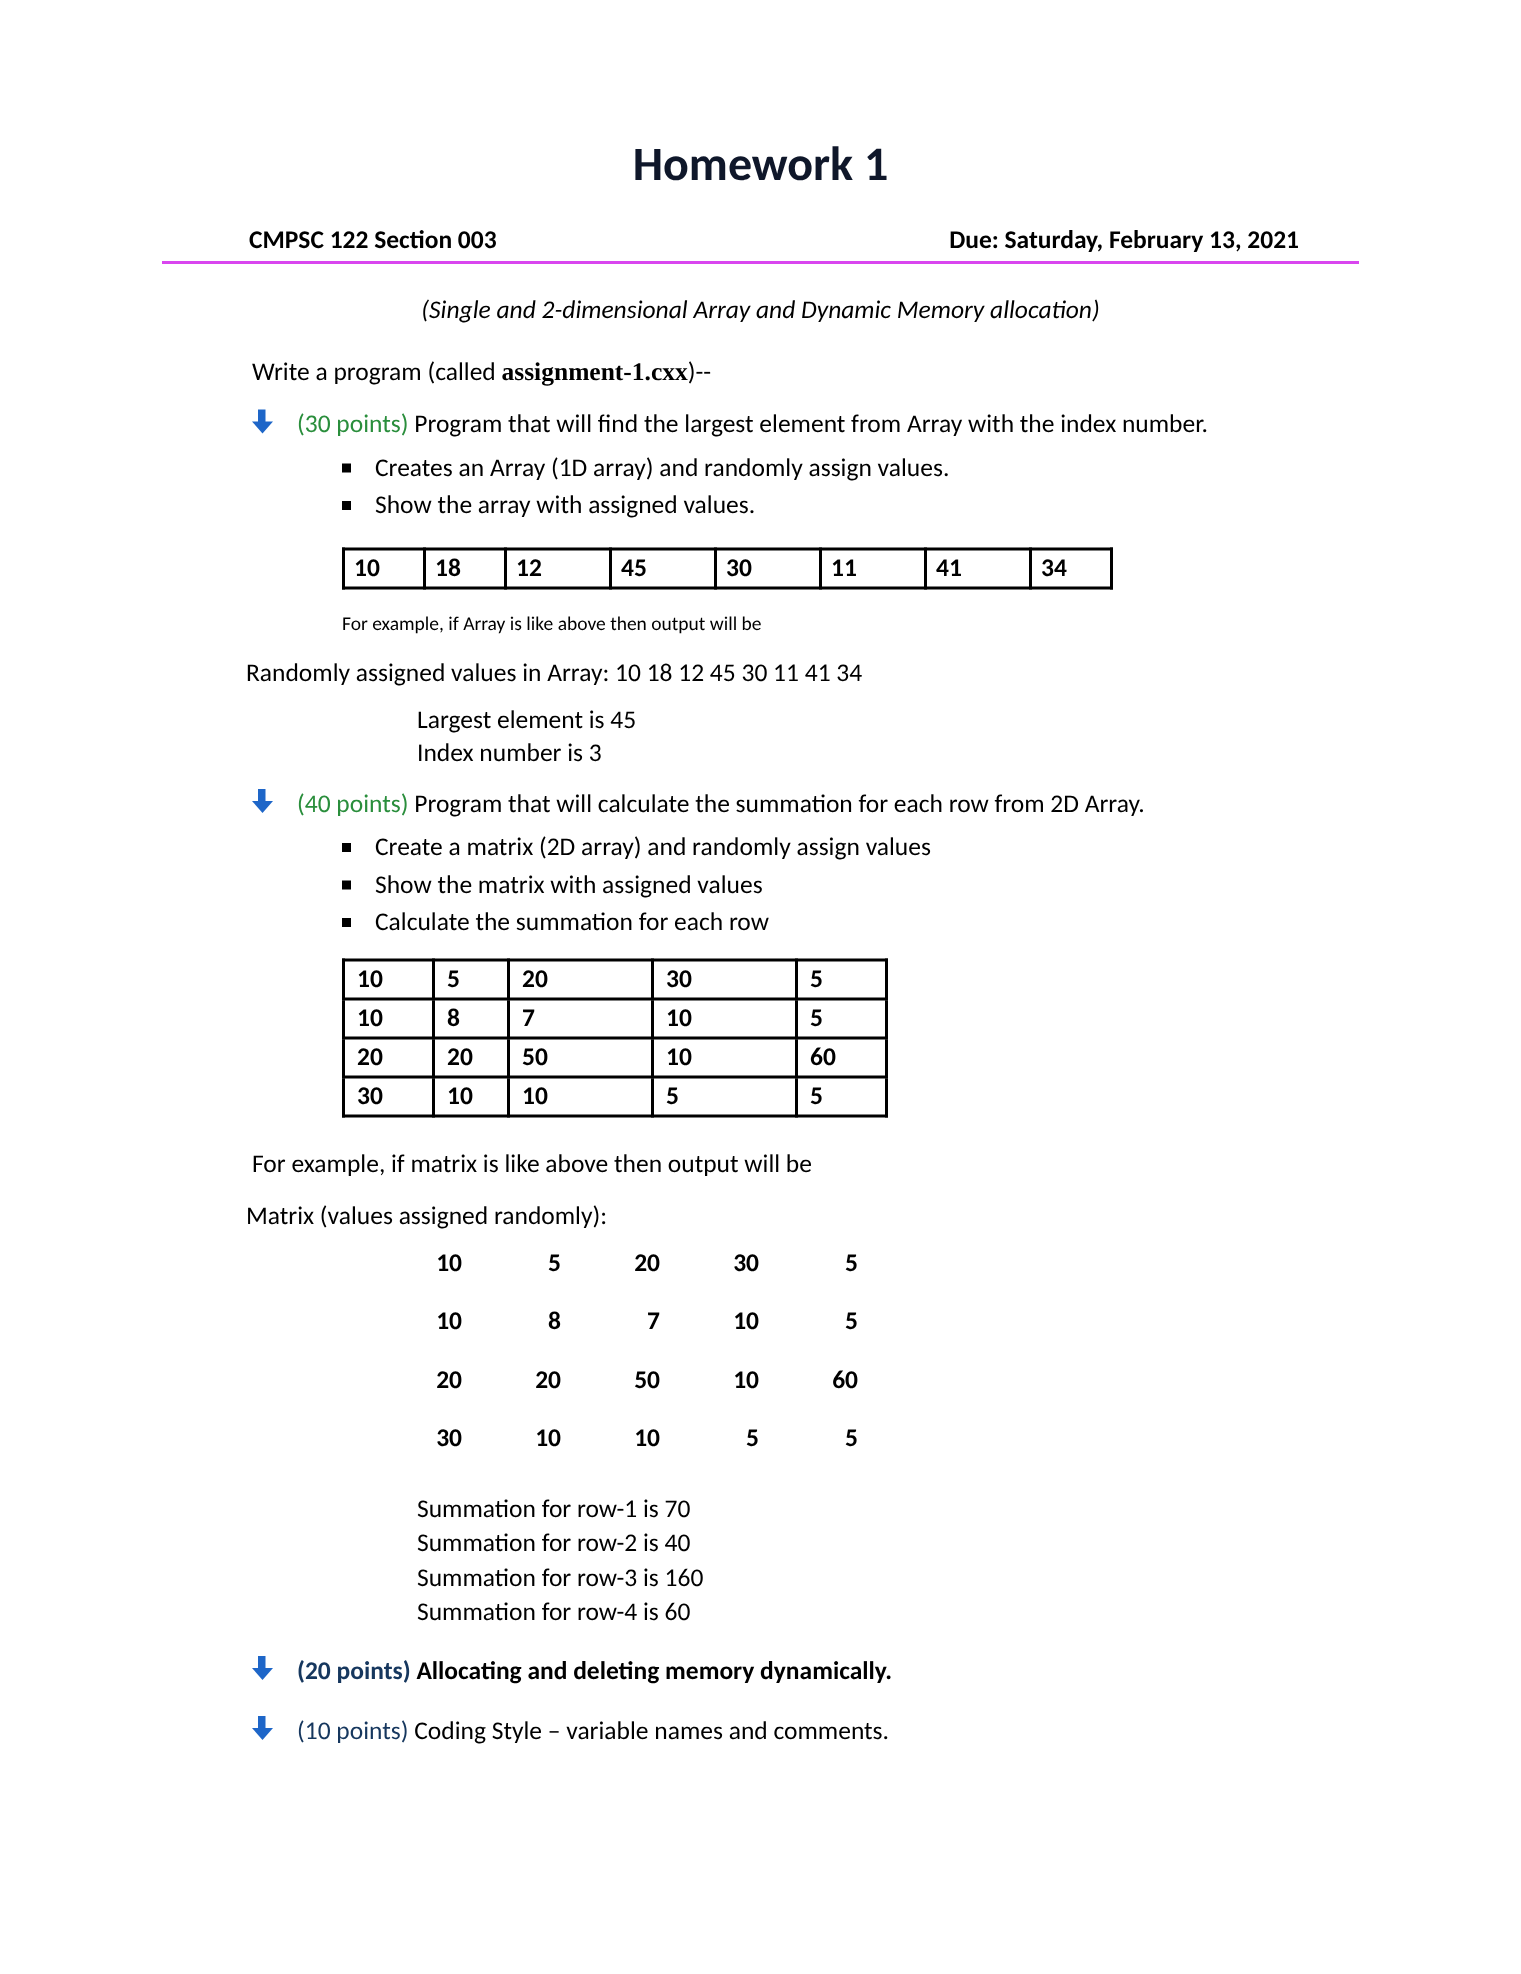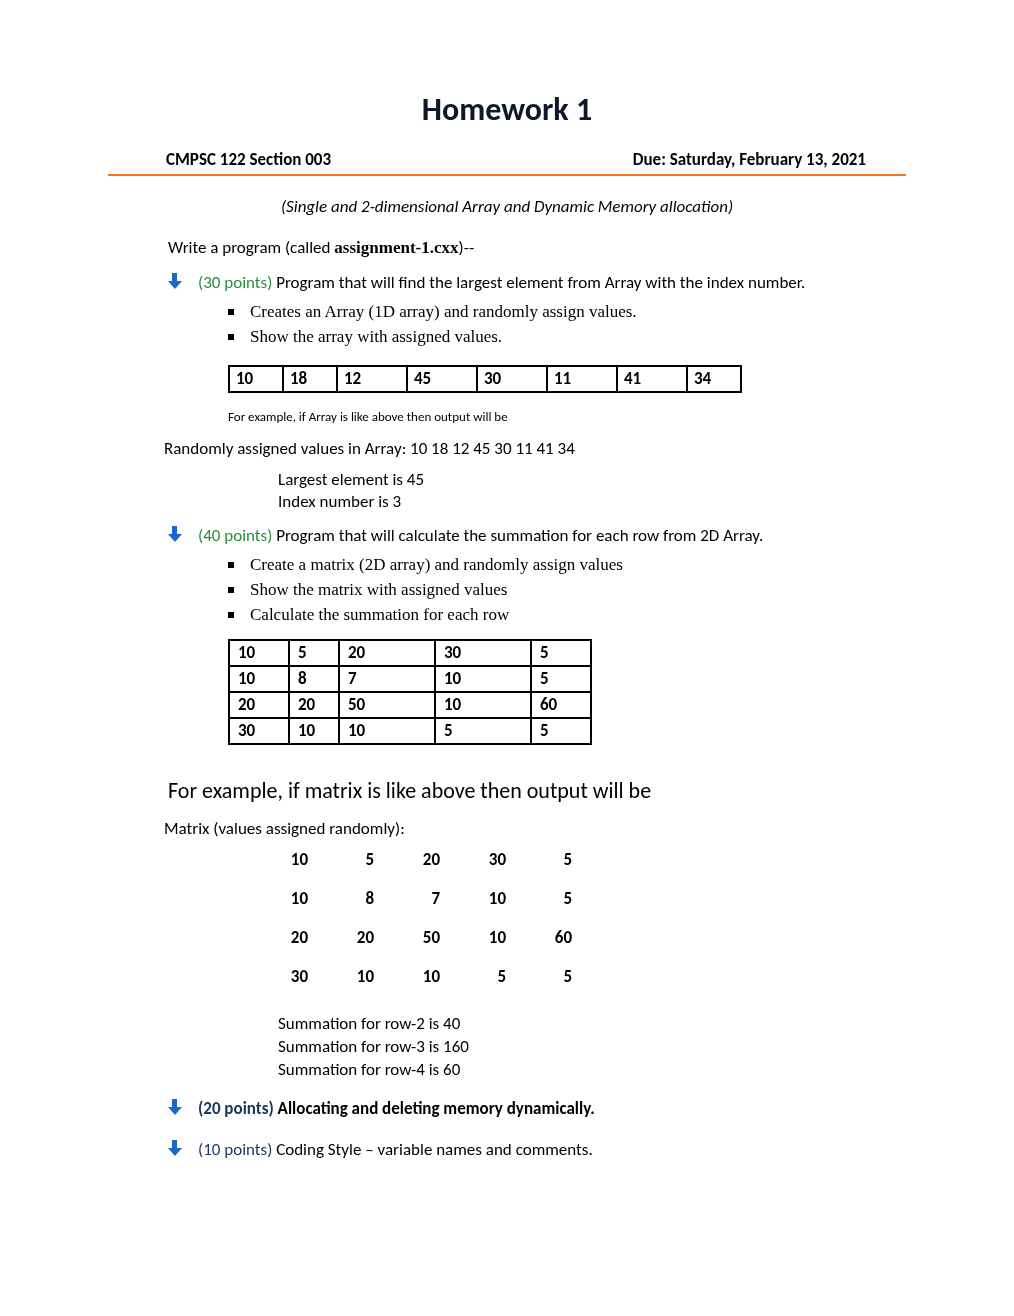--- a/index.html
+++ b/index.html
@@ -19,21 +19,21 @@
       font-weight: bold;
       color: #0f172a;
       margin-bottom: 20px;
     }
     .header-row {
       display: flex;
       justify-content: space-between;
       font-size: 17px;
       font-weight: bold;
       padding: 0 40px 4px 58px;
-      border-bottom: 2px solid #f97316;
+      border-bottom: 2px solid #d946ef;
       margin: 0 -12px 20px -12px;
     }
     .subtitle {
       text-align: center;
       font-style: italic;
       font-size: 17px;
       margin-bottom: 20px;
     }
     .intro {
       font-size: 17px;
@@ -72,21 +72,20 @@
       border-right: 7px solid transparent;
       border-top: 8px solid #1e66c8;
     }
     .points-green { color: #2a8e3c; }
     .points-dark  { color: #16375e; }
     .sub-list {
       list-style: none;
       padding: 0;
       margin: 2px 0 12px 108px;
       font-size: 17px;
-      font-family: Liberation Serif, serif;
     }
     .sub-list li {
       position: relative;
       padding-left: 22px;
       margin: 2px 0;
       line-height: 1.35;
     }
     .sub-list li::before {
       content: "";
       position: absolute;
@@ -157,22 +156,22 @@
       width: 30px;
       text-align: right;
     }
     .sum-block {
       margin: 0 0 16px 158px;
       font-size: 17px;
       line-height: 1.35;
     }
     .bold { font-weight: bold; }
     .para-left {
-      font-size: 22px;
-      margin: 32px 0 14px 48px;
+      font-size: 17px;
+      margin: 20px 0 14px 48px;
     }
     .line-text { flex: 1; }
   </style>
 </head>
 <body>
 
 <div class="page">
 
   <div class="title">Homework 1</div>
 
@@ -295,20 +294,21 @@
     <div class="row">
       <span class="cell">30</span>
         <span class="cell">10</span>
         <span class="cell">10</span>
         <span class="cell">5</span>
         <span class="cell">5</span>
     </div>
   </div>
 
   <div class="sum-block">
+    <div>Summation for row-1 is 70</div>
     <div>Summation for row-2 is 40</div>
     <div>Summation for row-3 is 160</div>
     <div>Summation for row-4 is 60</div>
   </div>
 
   <div class="bullet-main">
     <span class="icon"><span class="down-arrow"></span></span>
     <span class="line-text">
       <span class="points-dark bold">(20 points)</span><span class="bold"> Allocating and deleting memory dynamically</span><span class="bold">.</span>
     </span>

